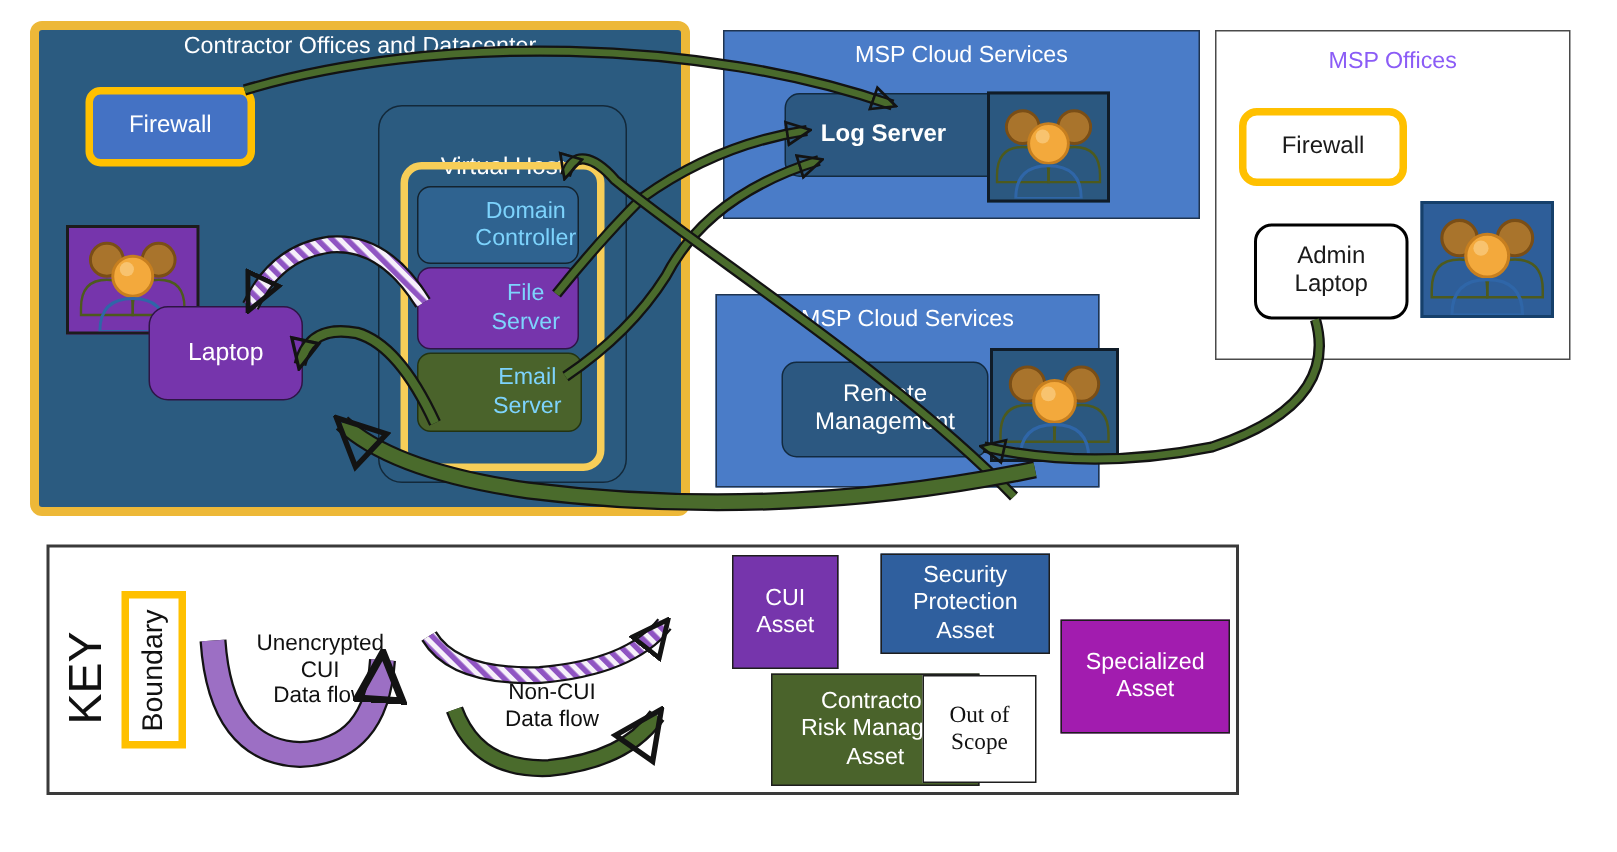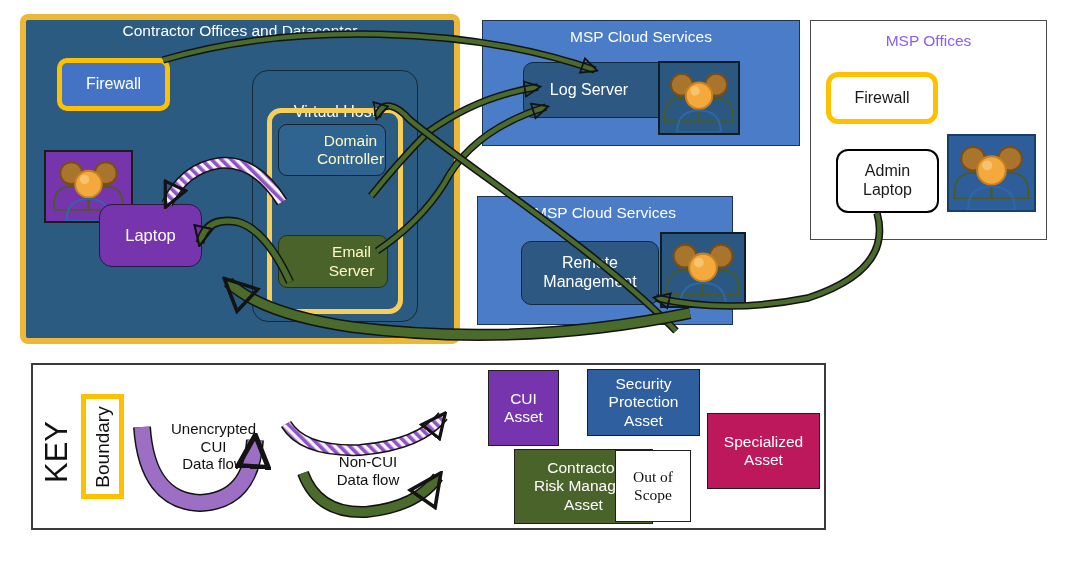--- a/index.html
+++ b/index.html
@@ -12,21 +12,21 @@
   
   .contractor{left:20px;top:14px;width:440px;height:330px;background:#2B5B80;
               border:6px solid #EDB838;border-radius:8px;}
   .zone-title{color:#fff;font-size:15.5px;text-align:center;}
   .fw-c{left:57px;top:58px;width:113px;height:53px;background:#4472C4;
         border:5px solid #FFC000;border-radius:10px;color:#fff;font-size:16px;}
   .vhost{left:252px;top:70px;width:166px;height:252px;border:1.6px solid #13293A;
          border-radius:16px;background:#2B5B80;}
   .vh-yellow{left:267px;top:108px;width:136px;height:206px;border:5px solid #F7CE58;
              border-radius:14px;}
-  .node{border-radius:9px;color:#fef9c3;font-size:15.5px;border:1.6px solid #14232E;padding-left:37px;}
+  .node{border-radius:9px;color:#7dd3fc;font-size:15.5px;border:1.6px solid #14232E;padding-left:37px;}
   .dc{left:278px;top:124px;width:108px;height:52px;background:#2F6390;}
   .fs{left:278px;top:178px;width:108px;height:55px;background:#7635AC;border-color:#2E1545;}
   .es{left:278px;top:235px;width:110px;height:53px;background:#4A632B;border-color:#233312;}
   .laptop{left:99px;top:204px;width:103px;height:63px;background:#7635AC;
           border:1.6px solid #2E1545;border-radius:13px;color:#fff;font-size:16.5px;}
 
   
   .cloud{background:#4A7CC8;border:1.6px solid #1F3450;}
   .cloud-log{left:482px;top:20px;width:318px;height:126px;}
   .cloud-rm{left:477px;top:196px;width:256px;height:129px;}
@@ -55,21 +55,21 @@
   .key-title{left:36px;top:412px;width:42px;height:80px;font-size:31px;color:#111;}
   .vrot{transform:rotate(-90deg);white-space:nowrap;}
   .boundary{left:81px;top:394px;width:43px;height:105px;background:#fff;
             border:5px solid #FFC000;color:#111;font-size:19px;}
   .flowlbl{color:#111;font-size:15px;font-weight:400;}
   .asset{border:1.6px solid #1e1e1e;color:#fff;font-size:15.5px;}
   .a-cui{left:488px;top:370px;width:71px;height:76px;background:#7635AC;}
   .a-sec{left:587px;top:369px;width:113px;height:67px;background:#2F5F9E;}
   .a-crma{left:467px;top:449px;width:139px;height:75px;background:#4A632B;margin-left:47px;}
   .a-oos{left:615px;top:450px;width:76px;height:72px;background:#fff;color:#111;font-family:Liberation Serif, serif;}
-  .a-spec{left:707px;top:413px;width:113px;height:76px;background:#be185d;}
+  .a-spec{left:707px;top:413px;width:113px;height:76px;background:#a21caf;}
   .copyright{left:836px;top:485px;width:230px;color:#8F8F8F;font-size:17px;text-align:left;}
 
   #arrows{position:absolute;left:0;top:0;width:1078px;height:568px;pointer-events:none;}
   path{fill:none;}
 </style>
 </head>
 <body>
 
 <div id="stage">
 
@@ -97,38 +97,41 @@
   </div>
 
   <div class="abs vhost"></div>
   <div class="abs zone-title" style="left:252px;top:80px;width:166px;font-size:16px;margin-top:23px;">Virtual Host</div>
   <div class="abs vh-yellow"></div>
 
   <div class="abs node dc flex">
     <span class="lbl">Domain
 Controller</span>
   </div>
+  <div class="abs node fs flex">
+    <span class="lbl">File Server</span>
+  </div>
   <div class="abs node es flex">
     <span class="lbl">Email
 Server</span>
   </div>
 
   <div class="abs uicon ui-contractor">
     <svg viewBox="0 0 100 88">
         <use href="#users"></use>
       </svg>
   </div>
 
   <div class="abs laptop flex">
     <span class="lbl">Laptop</span>
   </div>
 
   <div class="abs cloud cloud-log"></div>
   <div class="abs zone-title" style="left:482px;top:28px;width:318px;">MSP Cloud Services</div>
-  <div class="abs srv logsrv flex" style="padding-right:26px;">
+  <div class="abs srv logsrv flex" style="padding-right:26px;font-weight:bold;">
     <span class="lbl">Log Server</span>
   </div>
   <div class="abs uicon ui-log">
     <svg viewBox="0 0 100 88">
         <use href="#users"></use>
       </svg>
   </div>
 
   <div class="abs cloud cloud-rm"></div>
   <div class="abs zone-title" style="left:477px;top:204px;width:256px;">MSP Cloud Services</div>

